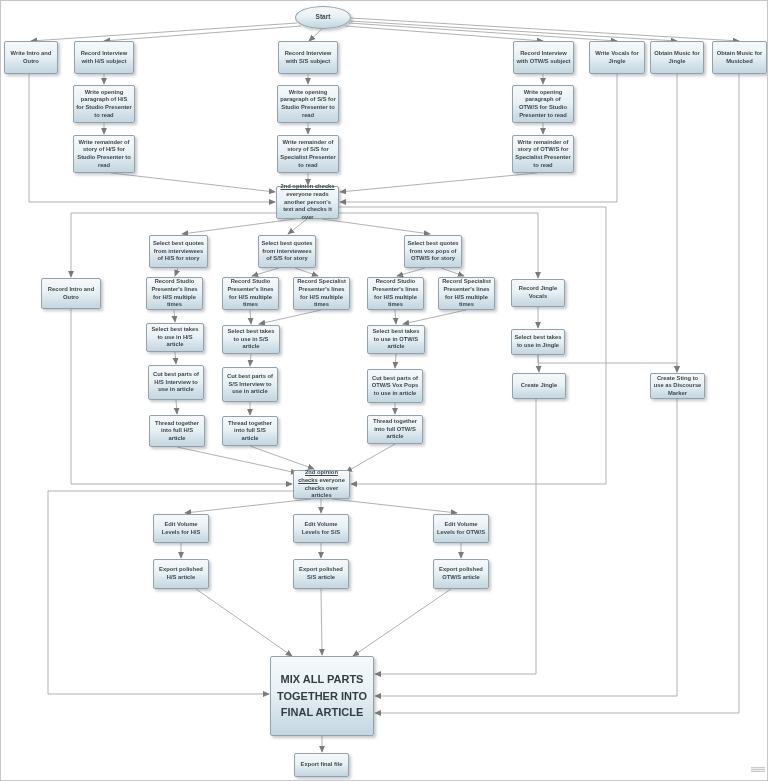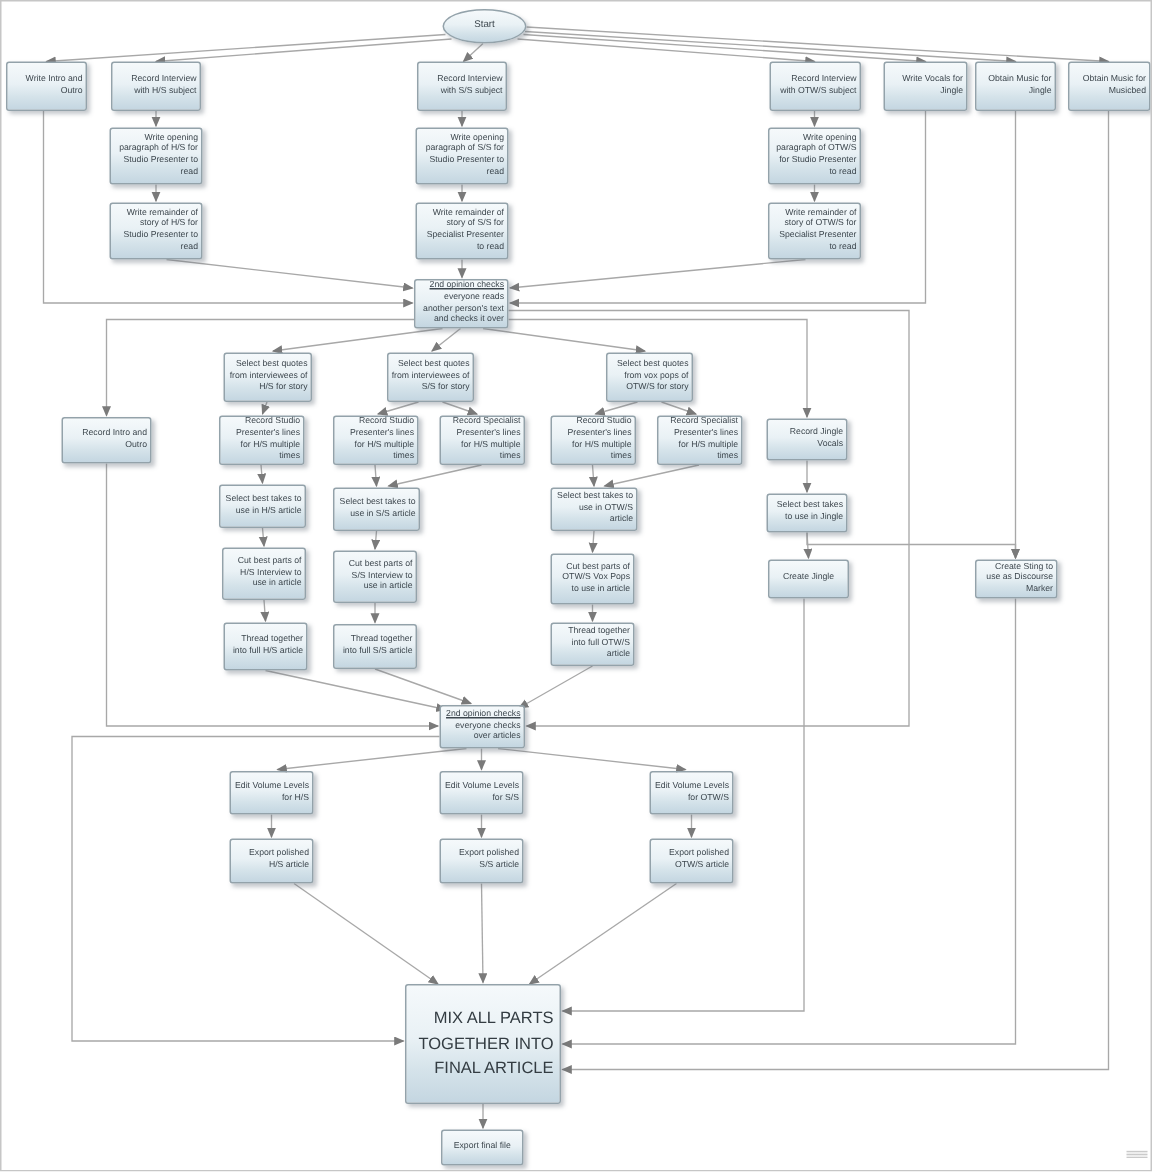--- a/index.html
+++ b/index.html
@@ -4,25 +4,25 @@
 <style>
   html,body{margin:0;padding:0;background:#ffffff;}
   #canvas{
     position:relative;width:766px;height:779px;background:#ffffff;
     border:1px solid #c6c6c6;overflow:hidden;
     font-family:"Liberation Sans",sans-serif;
   }
   #edges{position:absolute;left:0;top:0;width:768px;height:781px;z-index:1;}
   .node{
     position:absolute;z-index:2;box-sizing:border-box;
-    display:flex;align-items:center;justify-content:center;text-align:right;
+    display:flex;align-items:center;justify-content:center;text-align:center;
     background:linear-gradient(180deg,#f5f9fb 0%,#e9f1f5 45%,#d5e3ea 72%,#c4d6e1 100%);
     border:1px solid #93a2aa;border-radius:2px;
     box-shadow:2px 2px 3px rgba(100,110,120,.38);
-    color:#3d474e;font-weight:400;font-size:5.8px;line-height:1.32;
+    color:#3d474e;font-weight:700;font-size:5.8px;line-height:1.32;
     padding:1px 2px;
   }
   .node u{text-decoration:underline;}
   .ellipse{border-radius:50%/50%;font-size:6.5px;}
   .emphasis{font-size:11px;line-height:1.5;color:#333c42;padding:4px;}
   .watermark{
     position:absolute;left:750px;top:766px;width:14px;height:5px;z-index:3;
     background:repeating-linear-gradient(0deg,#bdbdbd 0 1px,#e8e8e8 1px 2px);
     opacity:.8;
   }

